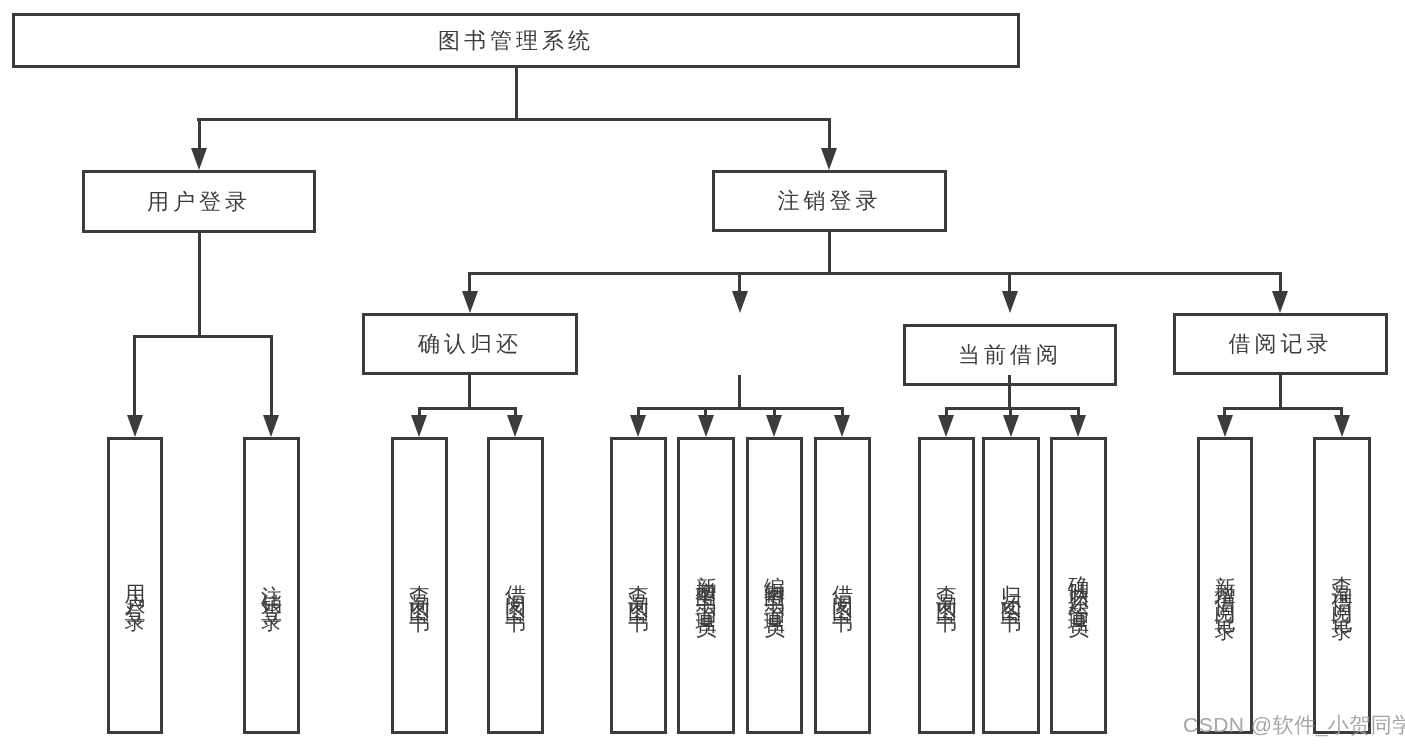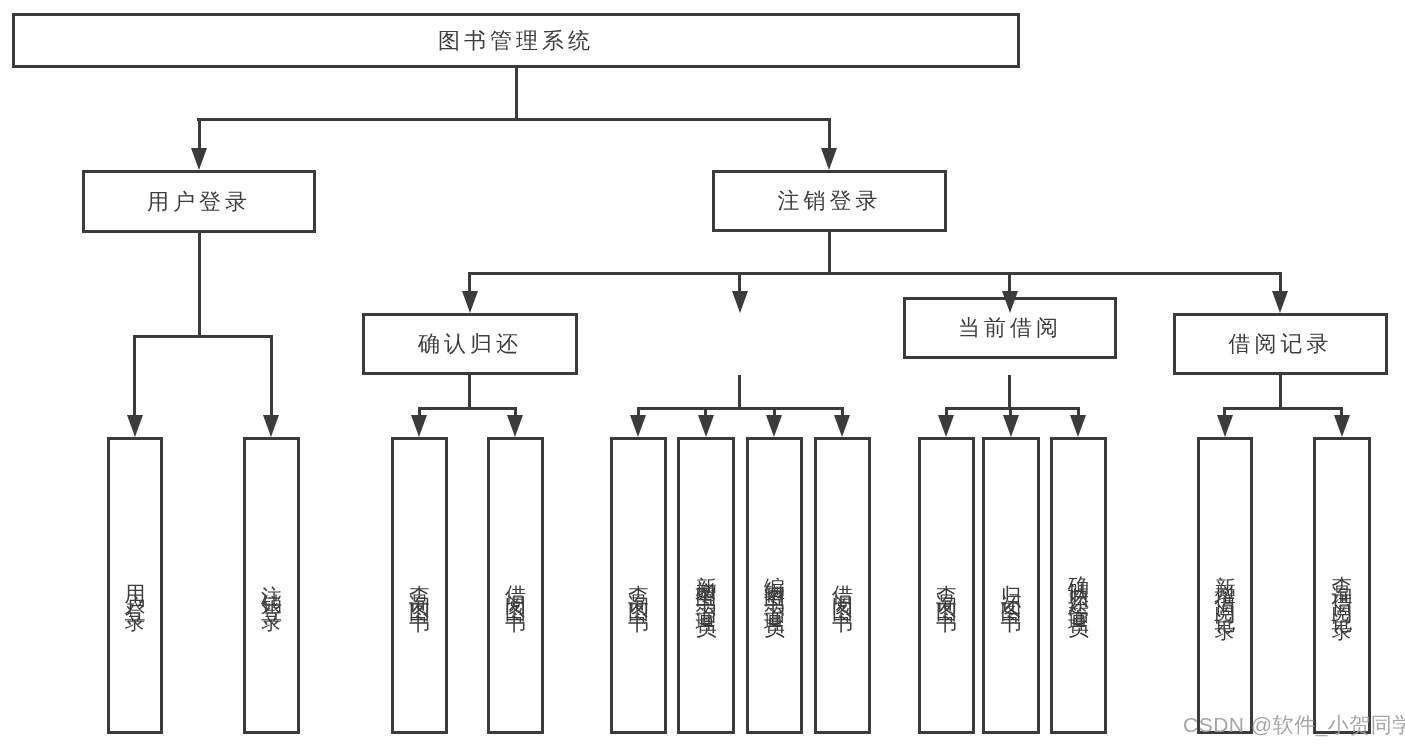--- a/index.html
+++ b/index.html
@@ -70,21 +70,21 @@
   <div class="box" style="left:82px;top:170px;width:234px;height:63px">
     <span class="hlabel">用户登录</span>
   </div>
   <div class="box" style="left:712px;top:170px;width:235px;height:62px">
     <span class="hlabel">注销登录</span>
   </div>
 
   <div class="box" style="left:362px;top:313px;width:216px;height:62px">
     <span class="hlabel">确认归还</span>
   </div>
-  <div class="box" style="left:903px;top:297px;width:214px;height:62px">
+  <div class="box" style="left:903px;top:324px;width:214px;height:62px">
     <span class="hlabel">当前借阅</span>
   </div>
   <div class="box" style="left:1173px;top:313px;width:215px;height:62px">
     <span class="hlabel">借阅记录</span>
   </div>
 
   <div class="box" style="left:107px;top:437px;width:56px;height:297px">
     <span class="vtext">用户登录</span>
   </div>
   <div class="box" style="left:243px;top:437px;width:57px;height:297px">

